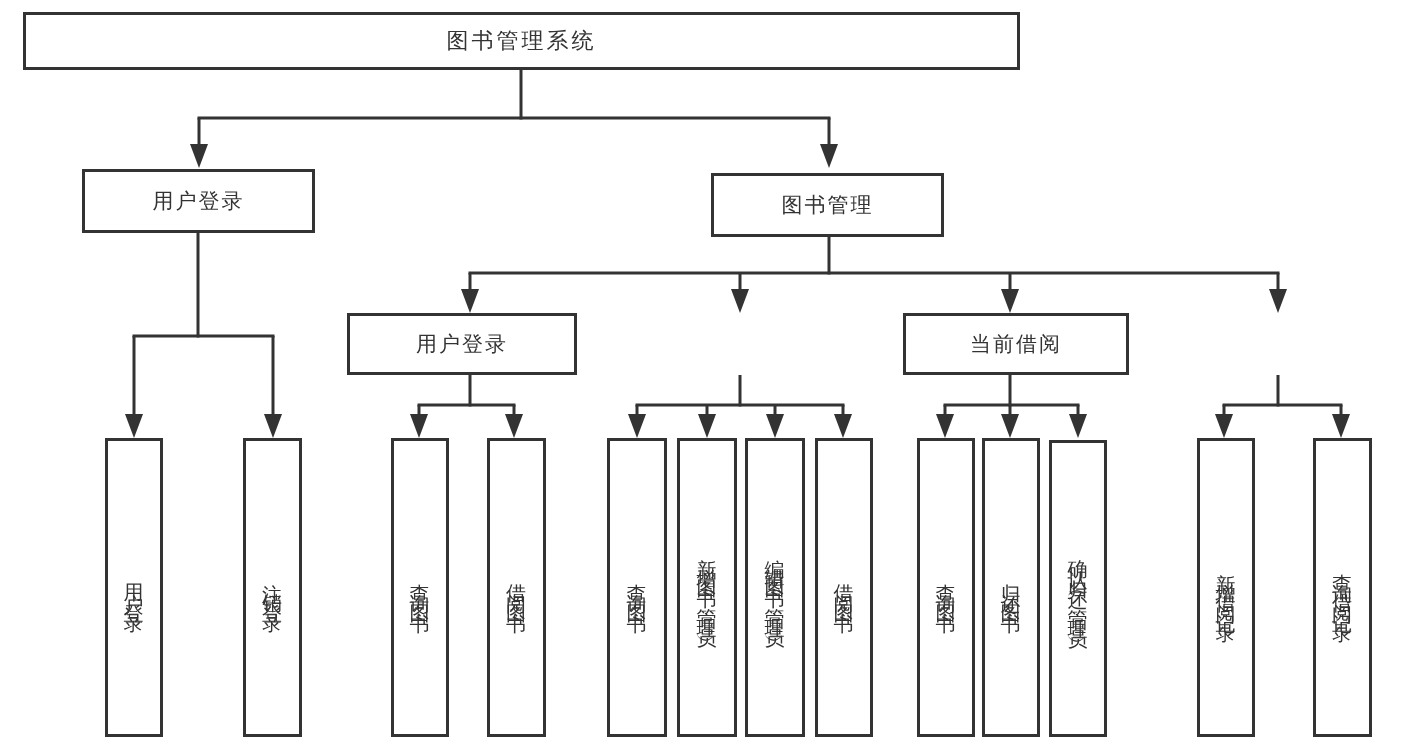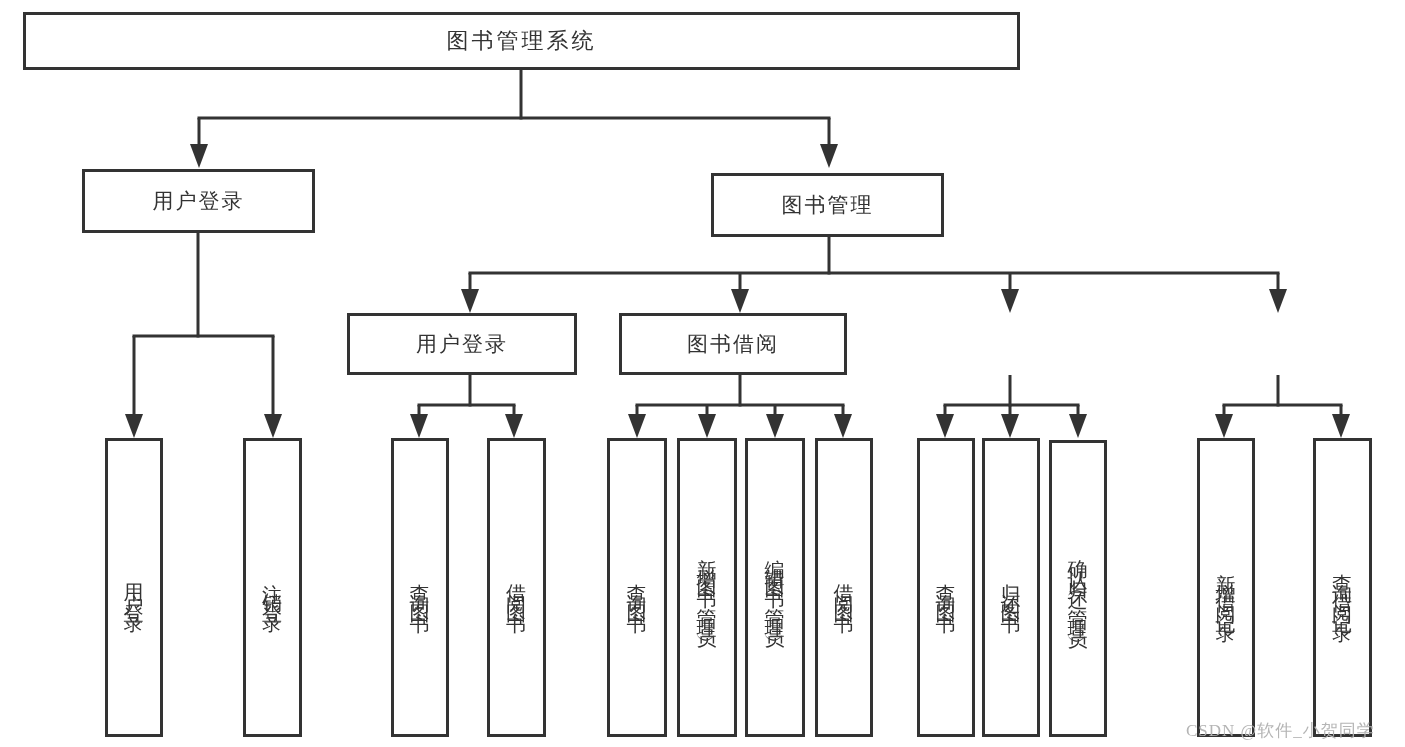--- a/index.html
+++ b/index.html
@@ -1,18 +1,18 @@
 <!DOCTYPE html>
 <html><head>
 <meta charset="utf-8">
 <style>
   html,body{margin:0;padding:0;background:#ffffff;}
   .stage{
     position:relative;width:1405px;height:747px;background:#ffffff;
-    font-family:Liberation Serif, serif;color:#333333;overflow:hidden;
+    font-family:Liberation Sans, sans-serif;color:#333333;overflow:hidden;
   }
   .connectors{position:absolute;left:0;top:0;z-index:1;}
   .box{
     position:absolute;box-sizing:border-box;border:3px solid #333333;background:#ffffff;
     display:flex;align-items:center;justify-content:center;z-index:2;color:#333333;
   }
   .h-label{font-size:21px;letter-spacing:2px;white-space:nowrap;}
   .root .h-label{font-size:22px;letter-spacing:3px;}
   .leaf{
     writing-mode:vertical-lr;text-orientation:mixed;
@@ -111,37 +111,36 @@
   <div class="box" style="left:82px;top:169px;width:233px;height:64px">
     <span class="h-label">用户登录</span>
   </div>
   <div class="box" style="left:711px;top:173px;width:233px;height:64px">
     <span class="h-label">图书管理</span>
   </div>
 
   <div class="box" style="left:347px;top:313px;width:230px;height:62px">
     <span class="h-label">用户登录</span>
   </div>
-  <div class="box" style="left:619px;top:313px;width:228px;height:62px">
-    <span class="h-label">图书借阅</span>
+  <div class="box" style="left:903px;top:313px;width:226px;height:62px">
+    <span class="h-label">当前借阅</span>
   </div>
 
   <div class="box leaf" style="left:105px;top:438px;width:58px;height:299px">用户登录</div>
   <div class="box leaf" style="left:243px;top:438px;width:59px;height:299px">注销登录</div>
 
   <div class="box leaf" style="left:391px;top:438px;width:58px;height:299px">查询图书</div>
   <div class="box leaf" style="left:487px;top:438px;width:59px;height:299px">借阅图书</div>
 
   <div class="box leaf" style="left:607px;top:438px;width:60px;height:299px">查询图书</div>
   <div class="box leaf" style="left:677px;top:438px;width:60px;height:299px">新增图书（管理员）</div>
   <div class="box leaf" style="left:745px;top:438px;width:60px;height:299px">编辑图书（管理员）</div>
   <div class="box leaf" style="left:815px;top:438px;width:58px;height:299px">借阅图书</div>
 
   <div class="box leaf" style="left:917px;top:438px;width:58px;height:299px">查询图书</div>
   <div class="box leaf" style="left:982px;top:438px;width:58px;height:299px">归还图书</div>
   <div class="box leaf" style="left:1049px;top:440px;width:58px;height:297px">确认归还（管理员）</div>
 
   <div class="box leaf" style="left:1197px;top:438px;width:58px;height:299px">新增借阅记录</div>
   <div class="box leaf" style="left:1313px;top:438px;width:59px;height:299px">查询借阅记录</div>
 
-  <div class="watermark">CSDN @软件_小贺同学</div>
 
 </div>
 
 </body></html>

